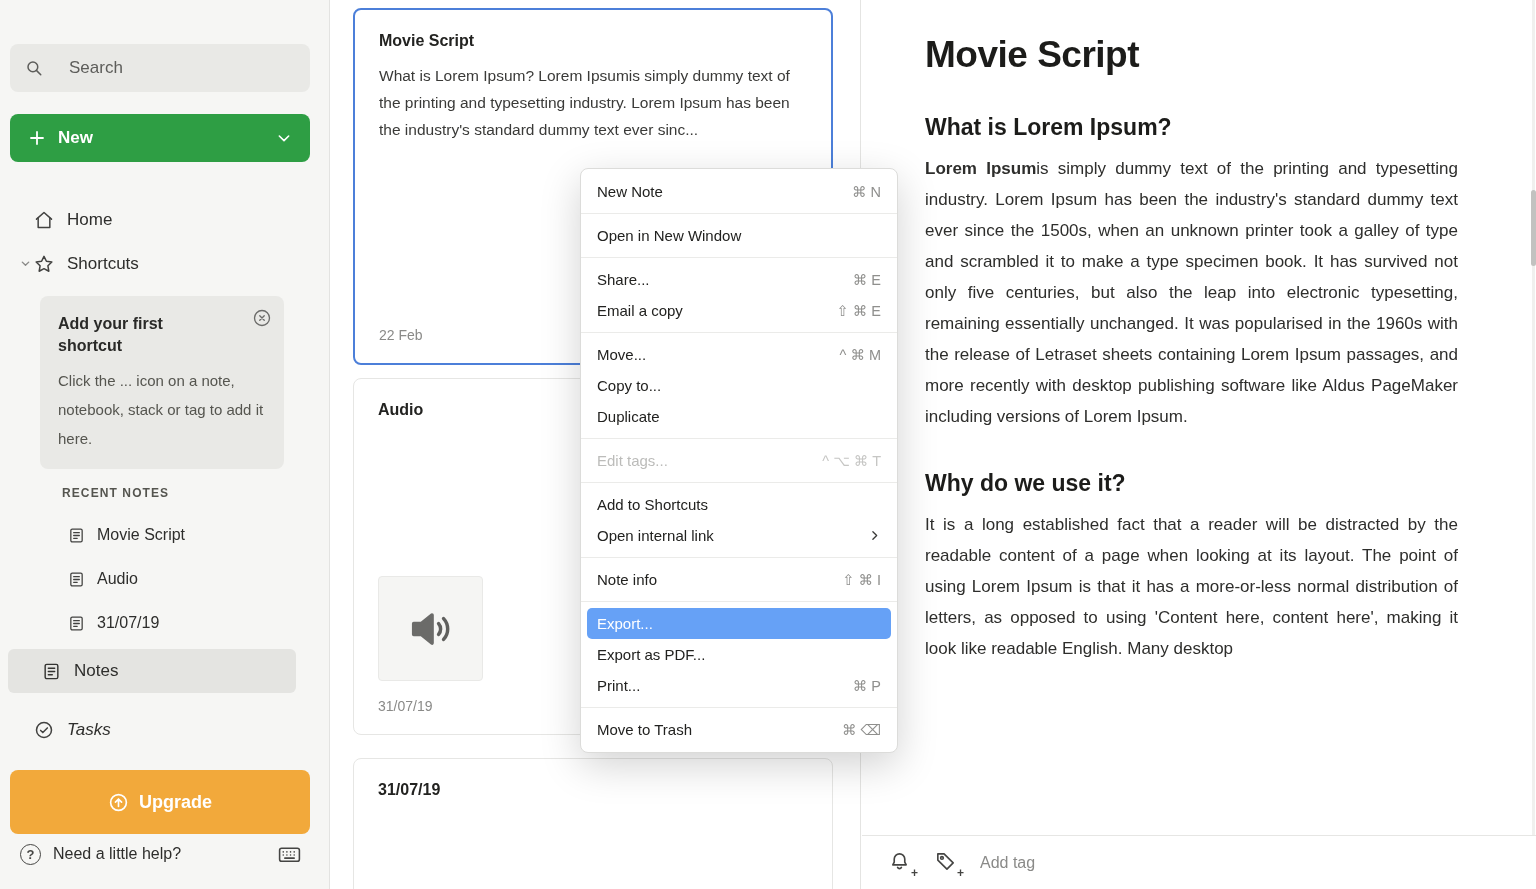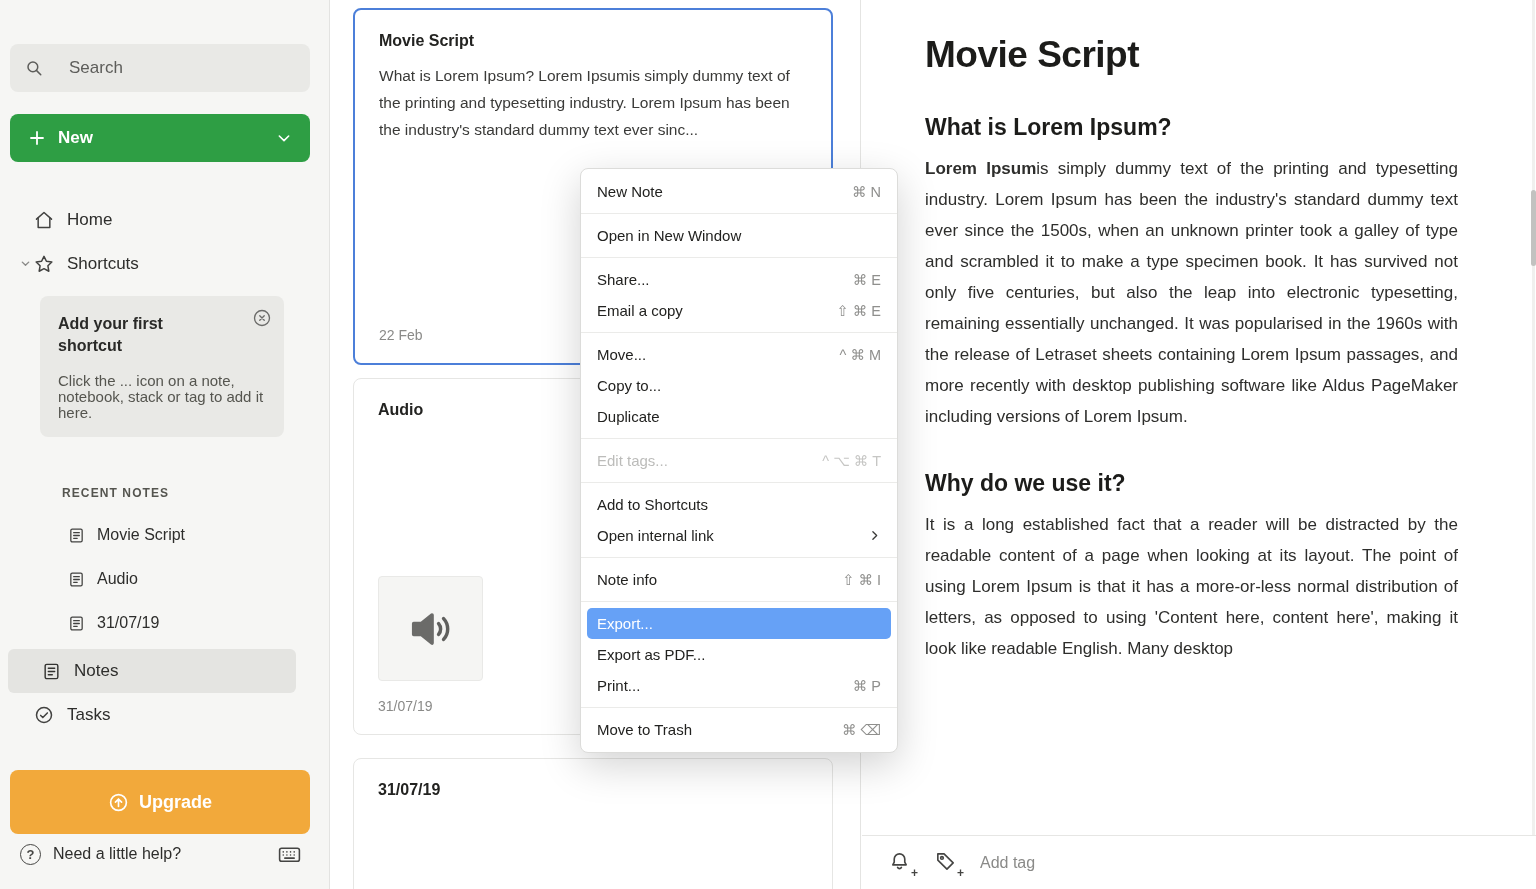--- a/index.html
+++ b/index.html
@@ -25,29 +25,29 @@
   .new-btn .nb-chev { margin-left:auto; }
   .nav-top { position:absolute; left:0; top:198px; width:100%; }
   .nav-row { display:flex; align-items:center; height:44px; padding-left:34px; gap:13px;
              font-size:17px; color:#2e2e2c; }
   .nav-row.shortcuts { position:relative; }
   .nav-row .disclose { position:absolute; left:20px; top:16px; }
   .shortcut-card { position:absolute; left:40px; top:296px; width:244px;
                    background:#e9e9e6; border-radius:8px; padding:17px 16px 16px 18px; }
   .sc-title { font-size:16px; font-weight:700; line-height:22px; width:170px; color:#2a2a28; }
   .sc-close { position:absolute; right:12px; top:12px; }
-  .sc-body { margin-top:16px; font-size:15px; line-height:16px; color:#55554f; }
+  .sc-body { margin-top:9px; font-size:15px; line-height:29px; color:#55554f; }
   .recent-header { position:absolute; left:62px; top:486px; font-size:12px; font-weight:700;
                    letter-spacing:1.1px; color:#55554f; }
   .recent-list { position:absolute; left:0; top:513px; width:100%; }
   .recent-list .nav-row { padding-left:68px; font-size:16px; height:44px; gap:12px; }
   .row-notes { position:absolute; left:8px; top:649px; width:288px; height:44px;
                background:#e4e4e1; border-radius:6px; display:flex; align-items:center;
                gap:13px; padding-left:34px; font-size:17px; }
-  .row-tasks { position:absolute; left:0; top:693px; width:100%; }
+  .row-tasks { position:absolute; left:0; top:708px; width:100%;font-style:italic; }
   .upgrade-btn { position:absolute; left:10px; top:770px; width:300px; height:64px;
                  background:var(--upgrade_orange,#f2a93b); border-radius:8px; display:flex;
                  align-items:center; justify-content:center; gap:10px; color:#fff;
                  font-size:18px; font-weight:700; }
   .help-row { position:absolute; left:20px; top:832px; width:296px; height:44px;
               display:flex; align-items:center; gap:12px; font-size:16px; color:#2e2e2c; }
   .help-row .kbd { margin-left:auto; margin-right:14px; }
   .glyph-circle { width:21px; height:21px; border:1.7px solid #454543; border-radius:50%;
                   display:flex; align-items:center; justify-content:center;
                   font-size:13px; font-weight:700; color:#454543; flex:none; }

